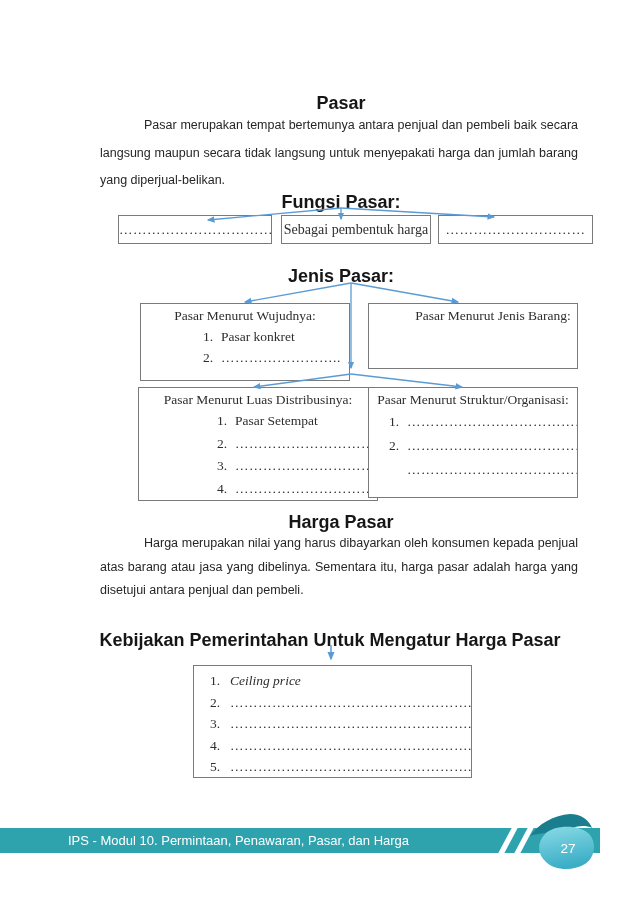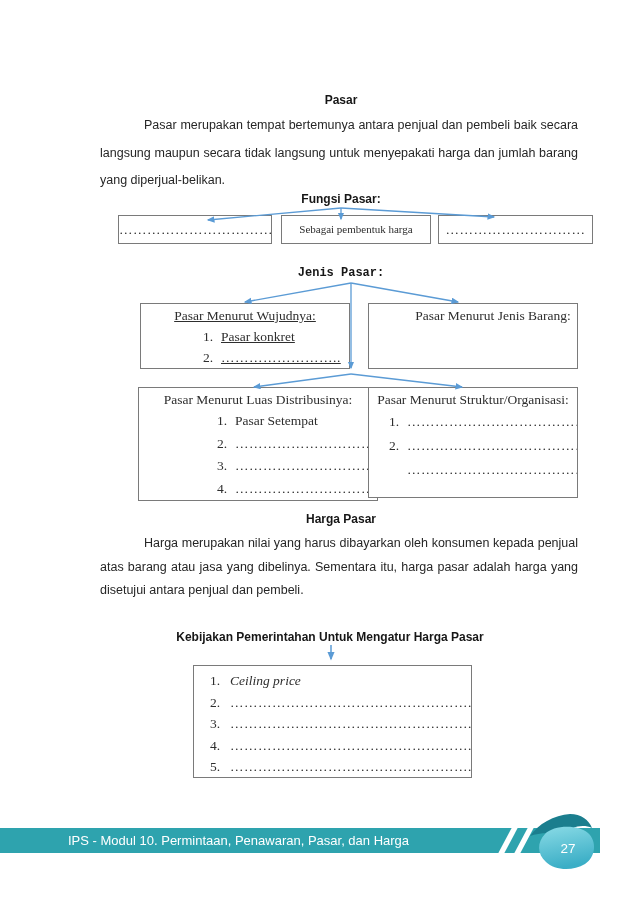--- a/index.html
+++ b/index.html
@@ -3,21 +3,21 @@
 <meta charset="utf-8">
 <style>
   html,body { margin:0; padding:0; background:#ffffff; }
   .page {
     position:relative; width:638px; height:902px; background:#ffffff;
     font-family:"Liberation Sans", sans-serif; color:#1c1c1c; overflow:hidden;
   }
   .abs { position:absolute; }
   .heading {
     left:100px; width:482px; text-align:center;
-    font-weight:bold; font-size:12px; color:#161616;
+    font-weight:bold; font-size:18px; color:#161616;
   }
   .para {
     left:100px; width:478px; text-align:justify; font-size:12.5px; color:#262626;
   }
   .para.indent { text-indent:44px; }
   .bx {
     background:#fff; border:1px solid #7a7a7a; box-sizing:border-box;
     font-family:"Liberation Serif", serif; font-size:13.5px; color:#2e2e2e;
     overflow:hidden; white-space:nowrap;
   }
@@ -45,26 +45,26 @@
 <body>
 
 <div class="page">
 
   <div class="abs heading" style="top:93px;">Pasar</div>
   <div class="abs para indent" style="top:112px; line-height:27.5px;">Pasar merupakan tempat bertemunya antara penjual dan pembeli baik secara langsung maupun secara tidak langsung untuk menyepakati harga dan jumlah barang yang diperjual-belikan.</div>
 
   <div class="abs heading" style="top:192px;">Fungsi Pasar:</div>
 
   <div class="abs bx boxlayer dots" style="left:118px; top:215px; width:154px; height:29px; line-height:27px; text-align:center;">……………………………..</div>
-  <div class="abs bx boxlayer" style="left:281px; top:215px; width:150px; height:29px; line-height:27px; text-align:center; font-size:11px;">Sebagai pembentuk harga</div>
+  <div class="abs bx boxlayer" style="left:281px; top:215px; width:150px; height:29px; line-height:27px; text-align:center; font-size:14px;">Sebagai pembentuk harga</div>
   <div class="abs bx boxlayer dots" style="left:438px; top:215px; width:155px; height:29px; line-height:27px; text-align:center;">…………………………</div>
 
-  <div class="abs heading" style="top:266px;font-family:Liberation Mono, monospace;">Jenis Pasar:</div>
+  <div class="abs heading" style="top:266px;">Jenis Pasar:</div>
 
-  <div class="abs bx boxlayer" style="left:140px; top:303px; width:210px; height:66px;text-decoration:underline;">
+  <div class="abs bx boxlayer" style="left:140px; top:303px; width:210px; height:78px;">
     <div class="bx-title">Pasar Menurut Wujudnya:</div>
     <div class="bx-item" style="padding-left:62px; line-height:21px;"><span class="num">1.</span><span>Pasar konkret</span></div>
     <div class="bx-item" style="padding-left:62px; line-height:21px;"><span class="num">2.</span><span class="dots">……………………..</span></div>
   </div>
 
   <div class="abs bx boxlayer" style="left:368px; top:303px; width:210px; height:66px;padding-left:40px;">
     <div class="bx-title">Pasar Menurut Jenis Barang:</div>
     <div class="bx-item" style="padding-left:38px; line-height:22px;margin-top:40px;"><span class="num">1.</span><span>Pasar Konsumsi</span></div>
     <div class="bx-item" style="padding-left:38px; line-height:22px;"><span class="num">2.</span><span class="dots">………………………</span></div>
   </div>

